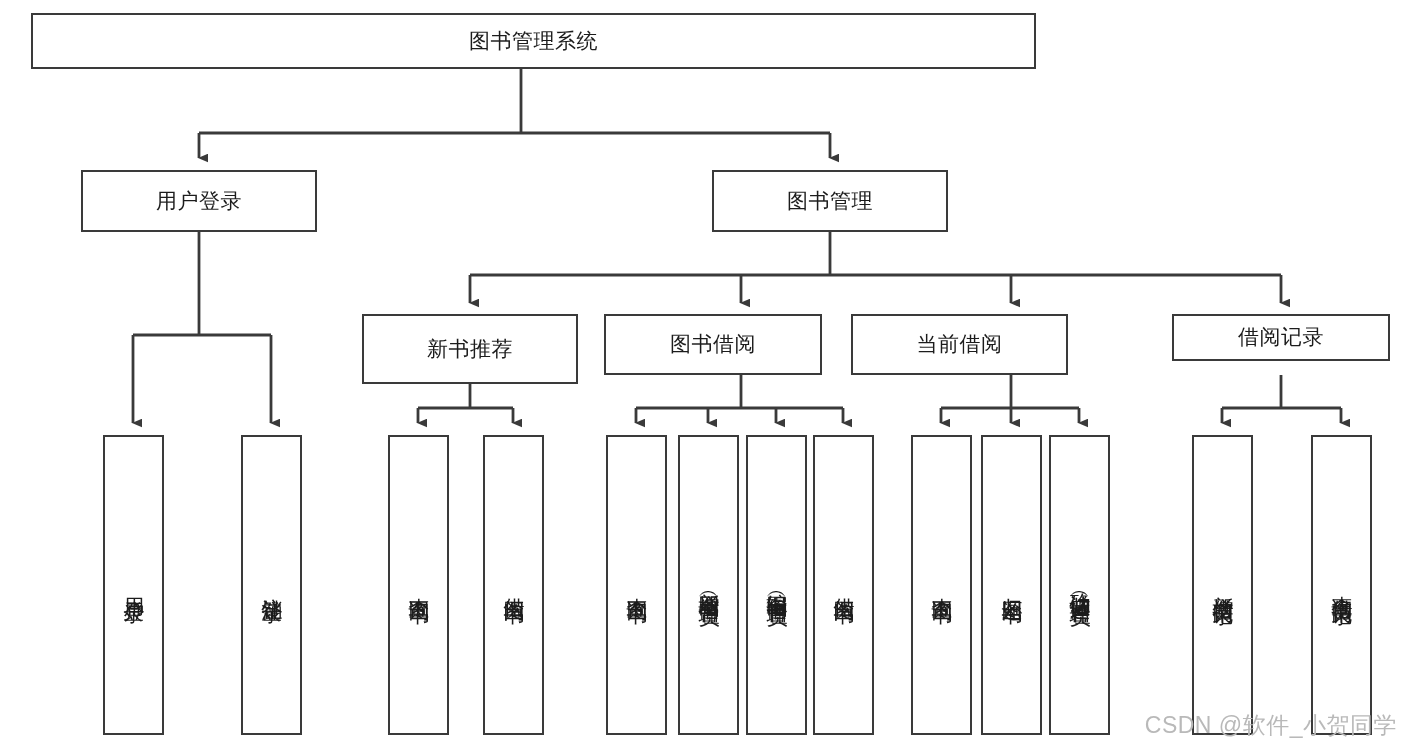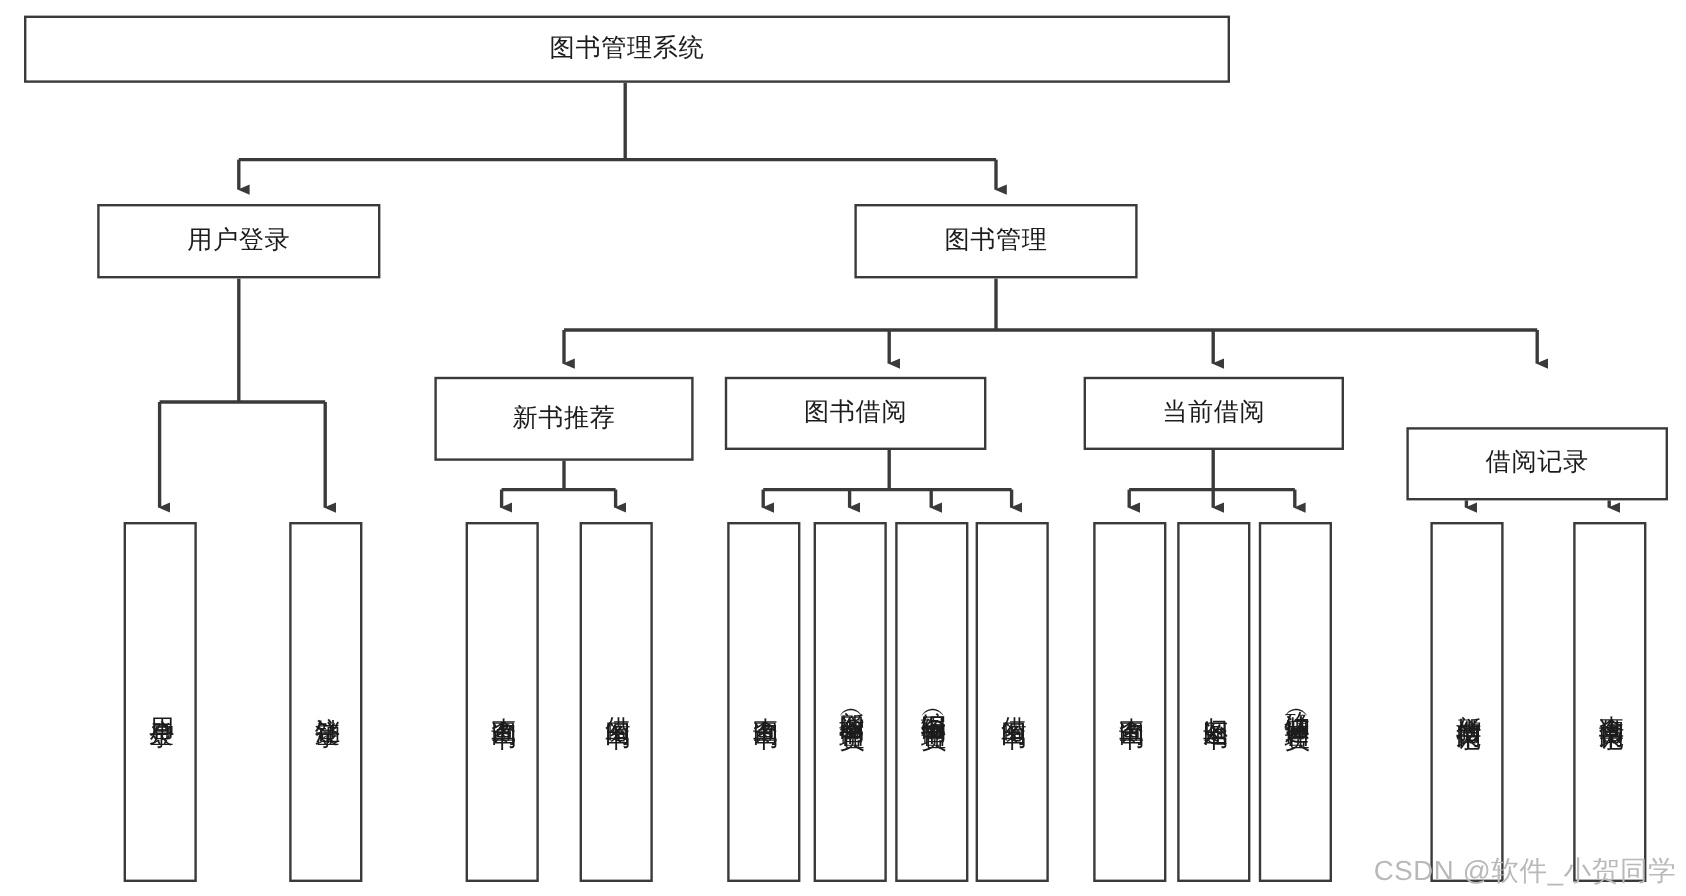--- a/index.html
+++ b/index.html
@@ -117,41 +117,41 @@
       <path d="M1011,408 L1011,423" marker-end="url(#arrow)"></path>
       <path d="M1079,408 L1079,423" marker-end="url(#arrow)"></path>
 
       <path d="M1281,375 L1281,408"></path>
       <path d="M1222,408 L1341,408"></path>
       <path d="M1222,408 L1222,423" marker-end="url(#arrow)"></path>
       <path d="M1341,408 L1341,423" marker-end="url(#arrow)"></path>
     </g>
   </svg>
 
-  <div class="node" style="left:20px; top:13px; width:1005px; height:56px;">
+  <div class="node" style="left:31px; top:13px; width:1005px; height:56px;">
     <span class="node-label">图书管理系统</span>
   </div>
 
   <div class="node" style="left:81px; top:170px; width:236px; height:62px;">
     <span class="node-label">用户登录</span>
   </div>
   <div class="node" style="left:712px; top:170px; width:236px; height:62px;">
     <span class="node-label">图书管理</span>
   </div>
 
   <div class="node" style="left:362px; top:314px; width:216px; height:70px;">
     <span class="node-label">新书推荐</span>
   </div>
   <div class="node" style="left:604px; top:314px; width:218px; height:61px;">
     <span class="node-label">图书借阅</span>
   </div>
-  <div class="node" style="left:903px; top:314px; width:217px; height:61px;">
+  <div class="node" style="left:851px; top:314px; width:217px; height:61px;">
     <span class="node-label">当前借阅</span>
   </div>
-  <div class="node" style="left:1172px; top:314px; width:218px; height:61px;margin-top:42px;">
+  <div class="node" style="left:1172px; top:314px; width:218px; height:47px;">
     <span class="node-label">借阅记录</span>
   </div>
 
   <div class="node leaf" style="left:103px; top:435px; width:61px; height:300px;">
     <span class="node-label">用户登录</span>
   </div>
   <div class="node leaf" style="left:241px; top:435px; width:61px; height:300px;">
     <span class="node-label">注销登录</span>
   </div>
 

